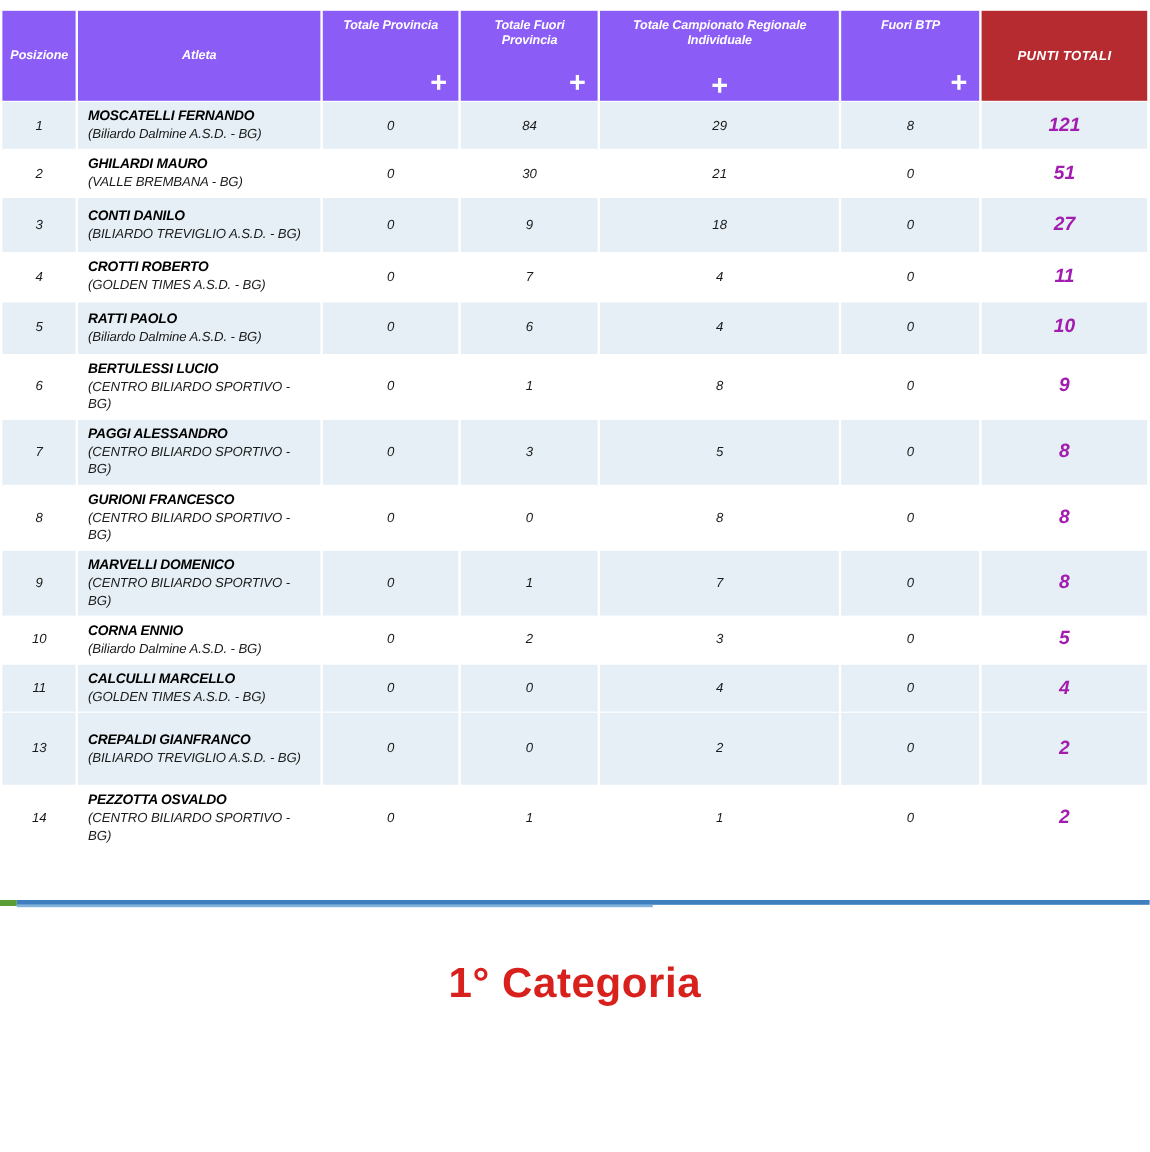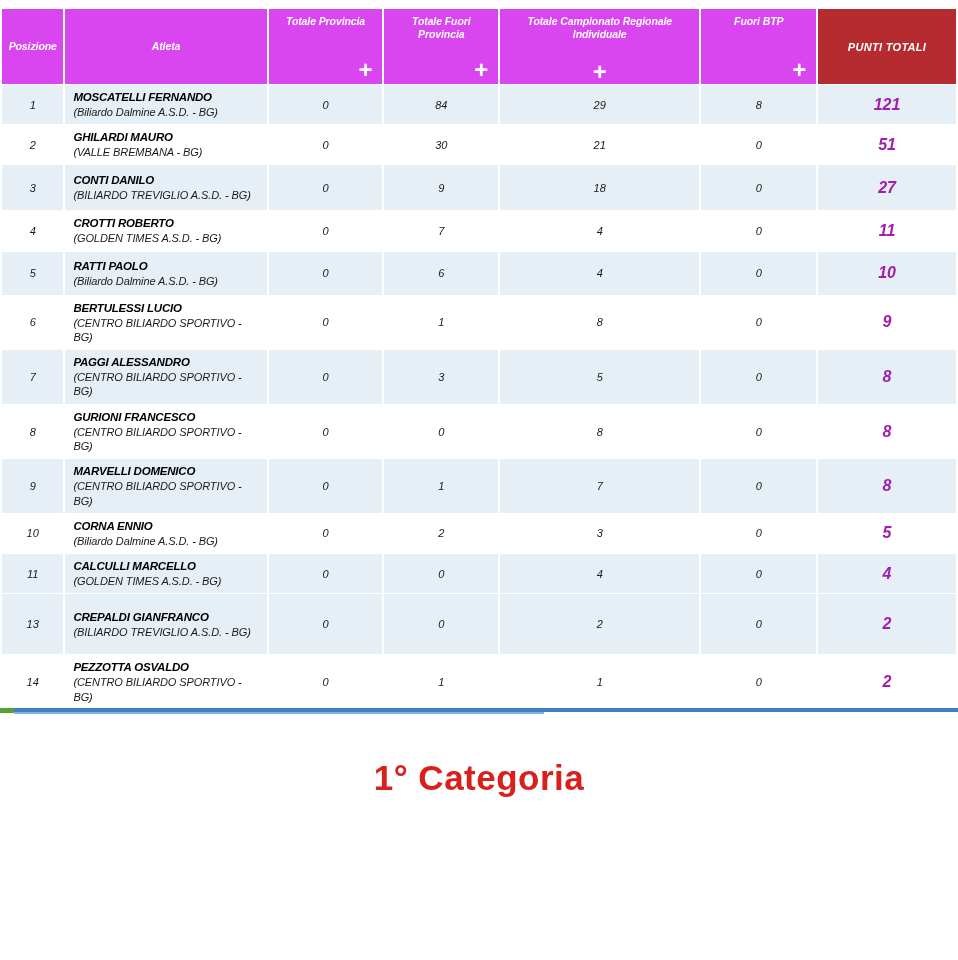--- a/index.html
+++ b/index.html
@@ -32,21 +32,21 @@
   table.ranking col.c-pos   { width: 61px; }
   table.ranking col.c-ath   { width: 200px; }
   table.ranking col.c-prov  { width: 113px; }
   table.ranking col.c-fuori { width: 113px; }
   table.ranking col.c-camp  { width: 198px; }
   table.ranking col.c-btp   { width: 114px; }
   table.ranking col.c-tot   { width: 137px; }
 
   
   th.hcell {
-    background: #d946ef;
+    background: #8b5cf6;
     color: #ffffff;
     font-style: italic;
     font-weight: bold;
     font-size: 10.5px;
     line-height: 1.25;
     text-align: center;
     vertical-align: top;
     padding: 6px 4px 4px 4px;
     height: 65px;
     position: relative;
@@ -117,21 +117,21 @@
     font-style: italic;
     font-size: 11px;
     color: #1a1a1a;
     letter-spacing: -0.1px;
   }
 
   
   #footer-section {
     position: absolute;
     left: 0;
-    top: 703px;
+    top: 745px;
     width: 958px;
     height: 215px;
     background: #ffffff;
   }
   #divider-line {
     position: absolute;
     left: 0;
     top: 5px;
     width: 958px;
     height: 5px;

